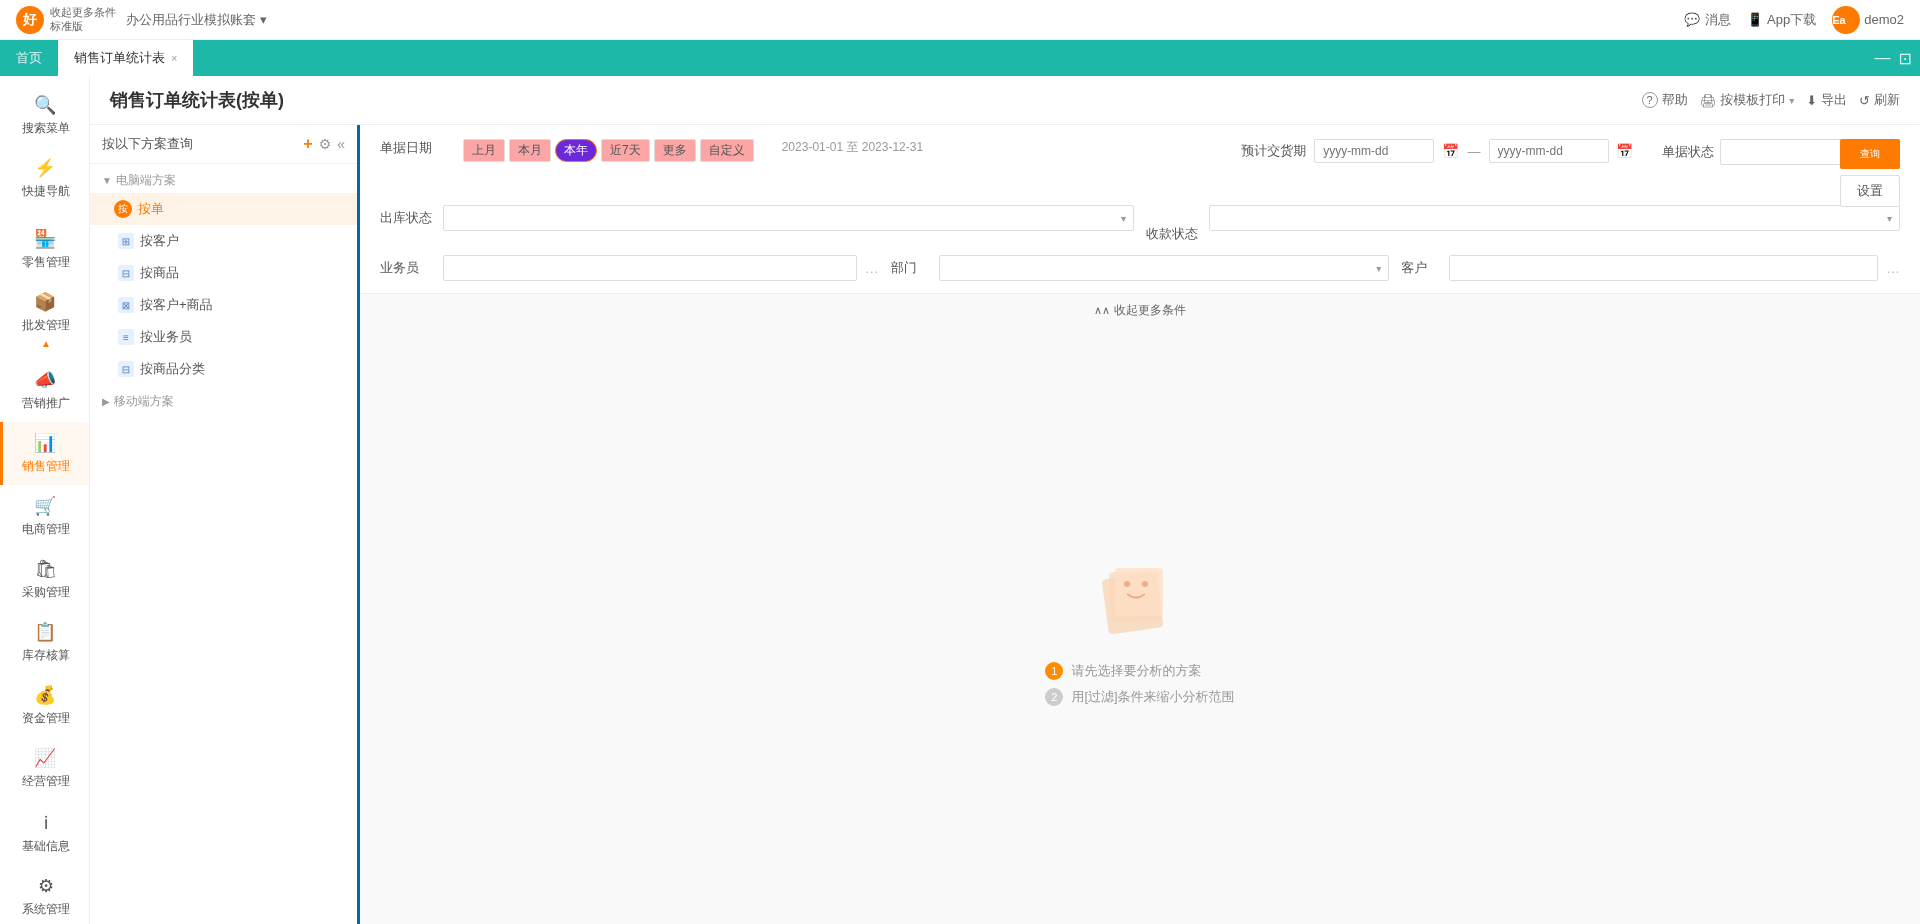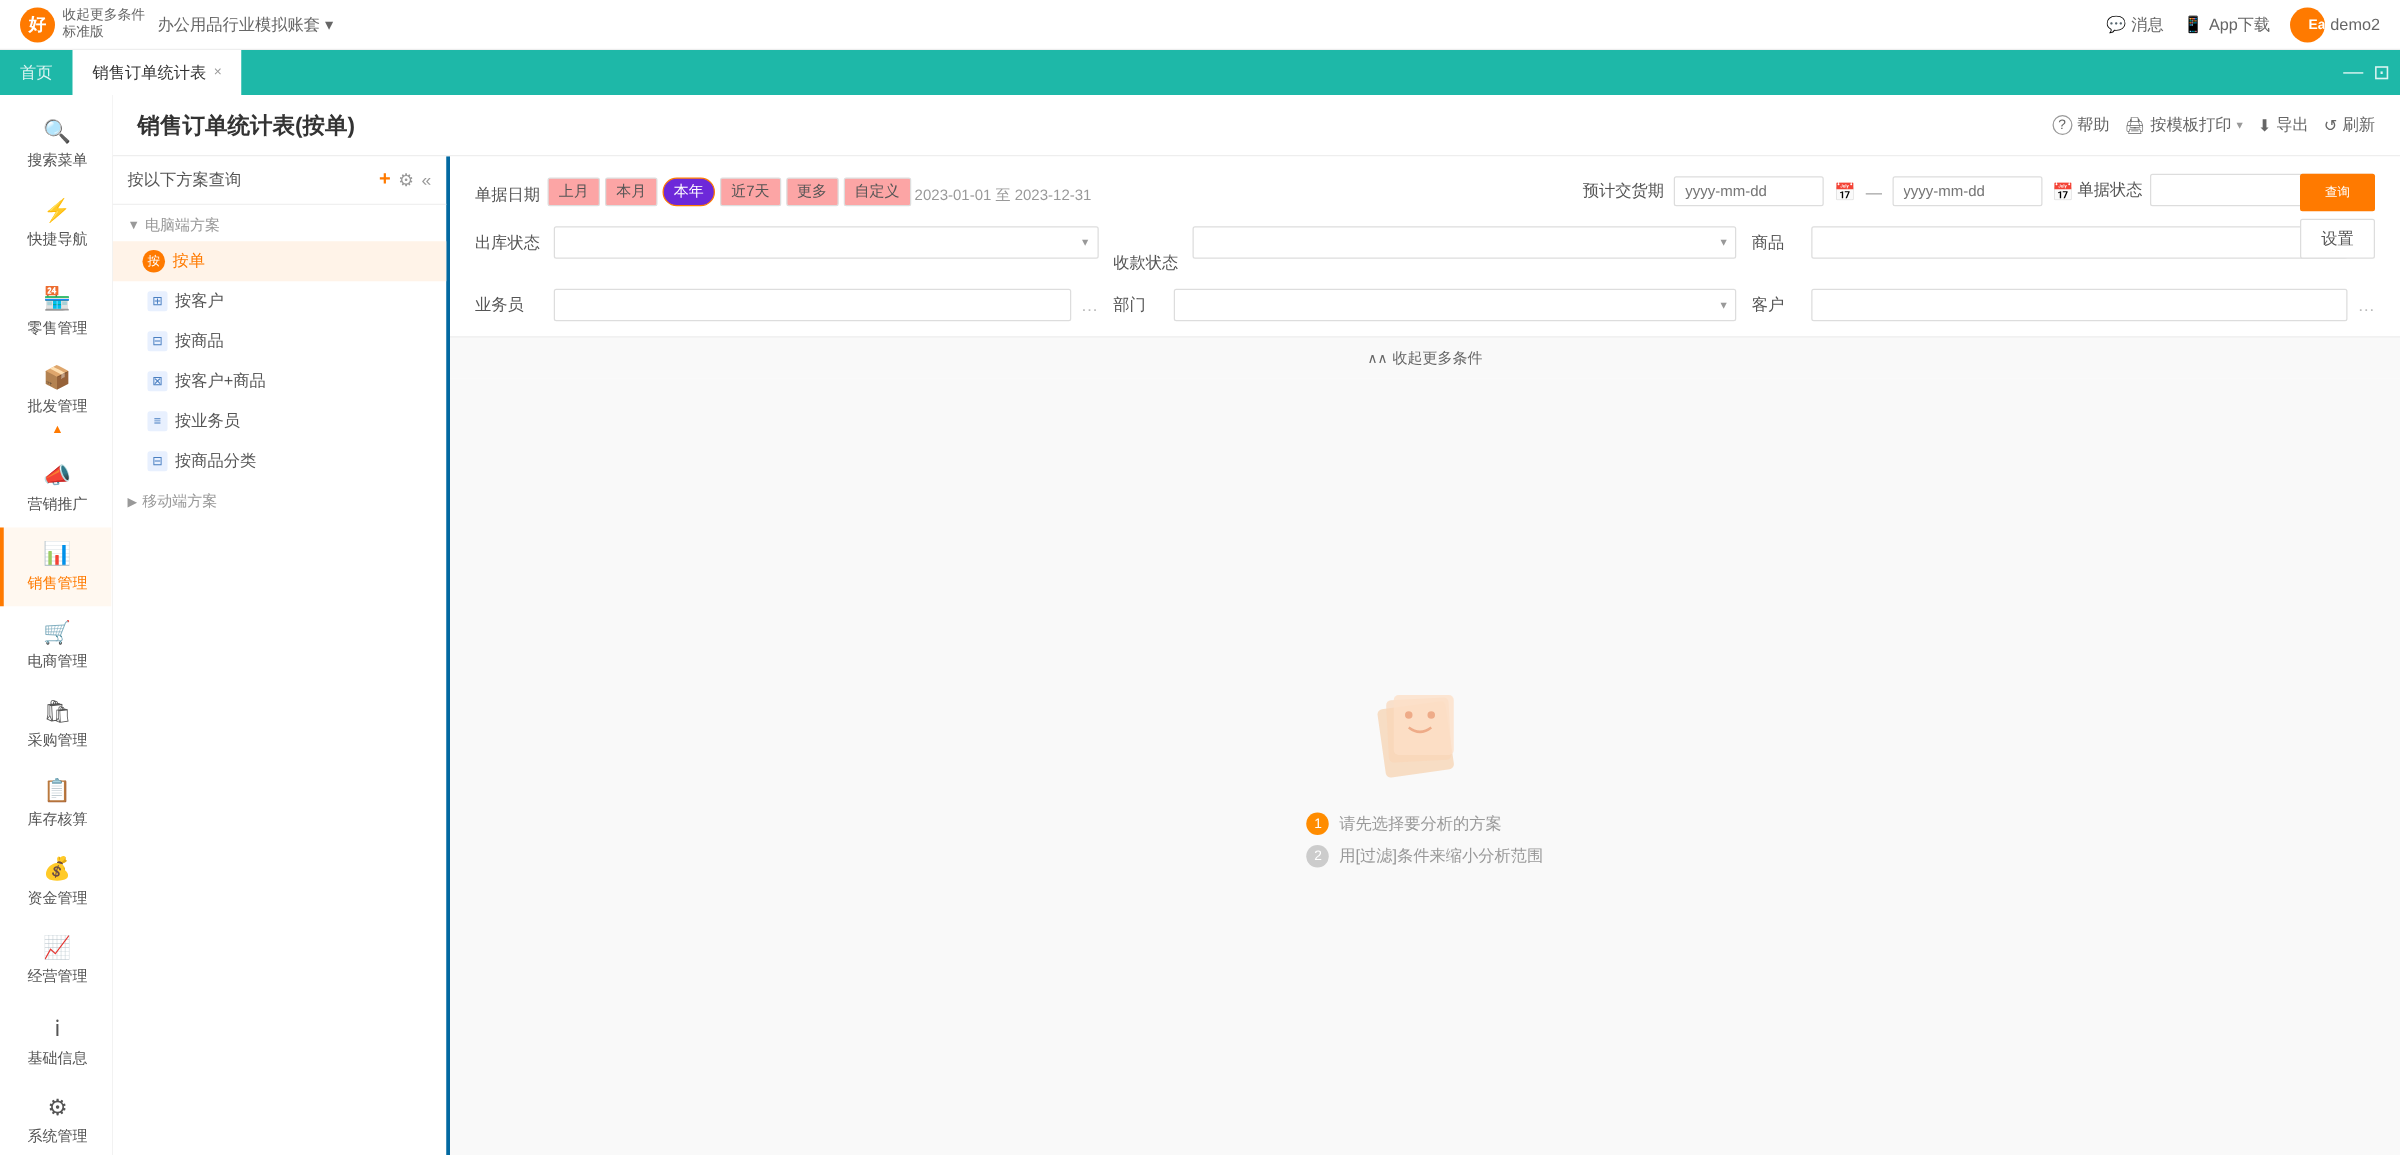--- a/index.html
+++ b/index.html
@@ -17,21 +17,21 @@
       position: relative;
       z-index: 10;
     }
     .top-bar-left { display: flex; align-items: center; gap: 10px; }
     .logo-area { display: flex; align-items: center; gap: 6px; }
     .logo-icon { width: 28px; height: 28px; background: #ff7a00; border-radius: 50%; display: flex; align-items: center; justify-content: center; color: white; font-size: 14px; font-weight: bold; }
     .logo-text { font-size: 11px; color: #666; line-height: 1.2; }
     .breadcrumb-area { display: flex; align-items: center; gap: 4px; color: #666; font-size: 13px; }
     .top-bar-right { display: flex; align-items: center; gap: 16px; color: #666; font-size: 13px; }
     .top-bar-right-item { display: flex; align-items: center; gap: 4px; cursor: pointer; }
-    .avatar { width: 28px; height: 28px; border-radius: 50%; background: #ff7a00; display: flex; align-items: center; justify-content: flex-end; color: white; font-size: 12px; overflow: hidden; }
+    .avatar { width: 28px; height: 28px; border-radius: 50%; background: #ff7a00; display: flex; align-items: center; justify-content: flex-start; color: white; font-size: 12px; overflow: hidden; }
 
     
     .tab-bar {
       height: 36px;
       background: #1eb8a8;
       display: flex;
       align-items: center;
       padding: 0 0;
     }
     .tab-item {
@@ -421,21 +421,21 @@
           <span style="color:#999;font-size:10px;">▶</span>
           <span>移动端方案</span>
         </div>
       </div>
 
       <div class="right-content">
 
         <div class="filter-and-buttons">
           <div style="padding: 14px 20px 0 20px; background:#fff; position:relative;">
 
-            <div style="display:flex; align-items:flex-end; gap:3px; margin-bottom:4px; flex-wrap:wrap;">
+            <div style="display:flex; align-items:flex-start; gap:28px; margin-bottom:28px; flex-wrap:wrap;">
               <span class="filter-label" style="white-space:nowrap;color:#555;font-size:13px;min-width:55px;">单据日期</span>
               <div style="display:flex;align-items:center;gap:4px;">
                 <button class="date-btn">上月</button>
                 <button class="date-btn">本月</button>
                 <button class="date-btn active">本年</button>
                 <button class="date-btn">近7天</button>
                 <button class="date-btn">更多</button>
                 <button class="date-btn">自定义</button>
               </div>
               <span style="color:#999;font-size:12px;">2023-01-01 至 2023-12-31</span>
@@ -465,25 +465,20 @@
                   <select class="select-no-arrow" style="width:100%;padding-right:24px;appearance:none;-webkit-appearance:none;"></select>
                   <span style="position:absolute;right:8px;color:#999;pointer-events:none;font-size:10px;">▾</span>
                 </div>
               </div>
               <div style="flex:1;display:flex;align-items:center;gap:8px;">
                 <span style="color:#555;font-size:13px;white-space:nowrap;min-width:55px;margin-top:32px;">收款状态</span>
                 <div style="flex:1;position:relative;display:flex;align-items:center;">
                   <select class="select-no-arrow" style="width:100%;padding-right:24px;appearance:none;-webkit-appearance:none;"></select>
                   <span style="position:absolute;right:8px;color:#999;pointer-events:none;font-size:10px;">▾</span>
                 </div>
-              </div>
-              <div style="flex:1;display:flex;align-items:center;gap:8px;">
-                <span style="color:#555;font-size:13px;white-space:nowrap;min-width:40px;">商品</span>
-                <input type="text" style="flex: 1 1 0%; border: 1px solid rgb(221, 221, 221); border-radius: 2px; padding: 5px 8px; font-size: 12px; color: rgb(85, 85, 85); min-width: 0px;">
-                <span style="color:#bbb;cursor:pointer;font-size:14px;">…</span>
               </div>
             </div>
 
             <div style="display:flex;align-items:center;gap:12px;margin-bottom:12px;">
               <div style="flex:1;display:flex;align-items:center;gap:8px;">
                 <span style="color:#555;font-size:13px;white-space:nowrap;min-width:55px;">业务员</span>
                 <input type="text" style="flex: 1 1 0%; border: 1px solid rgb(221, 221, 221); border-radius: 2px; padding: 5px 8px; font-size: 12px; color: rgb(85, 85, 85); min-width: 0px;">
                 <span style="color:#bbb;cursor:pointer;font-size:14px;">…</span>
               </div>
               <div style="flex:1;display:flex;align-items:center;gap:8px;">

